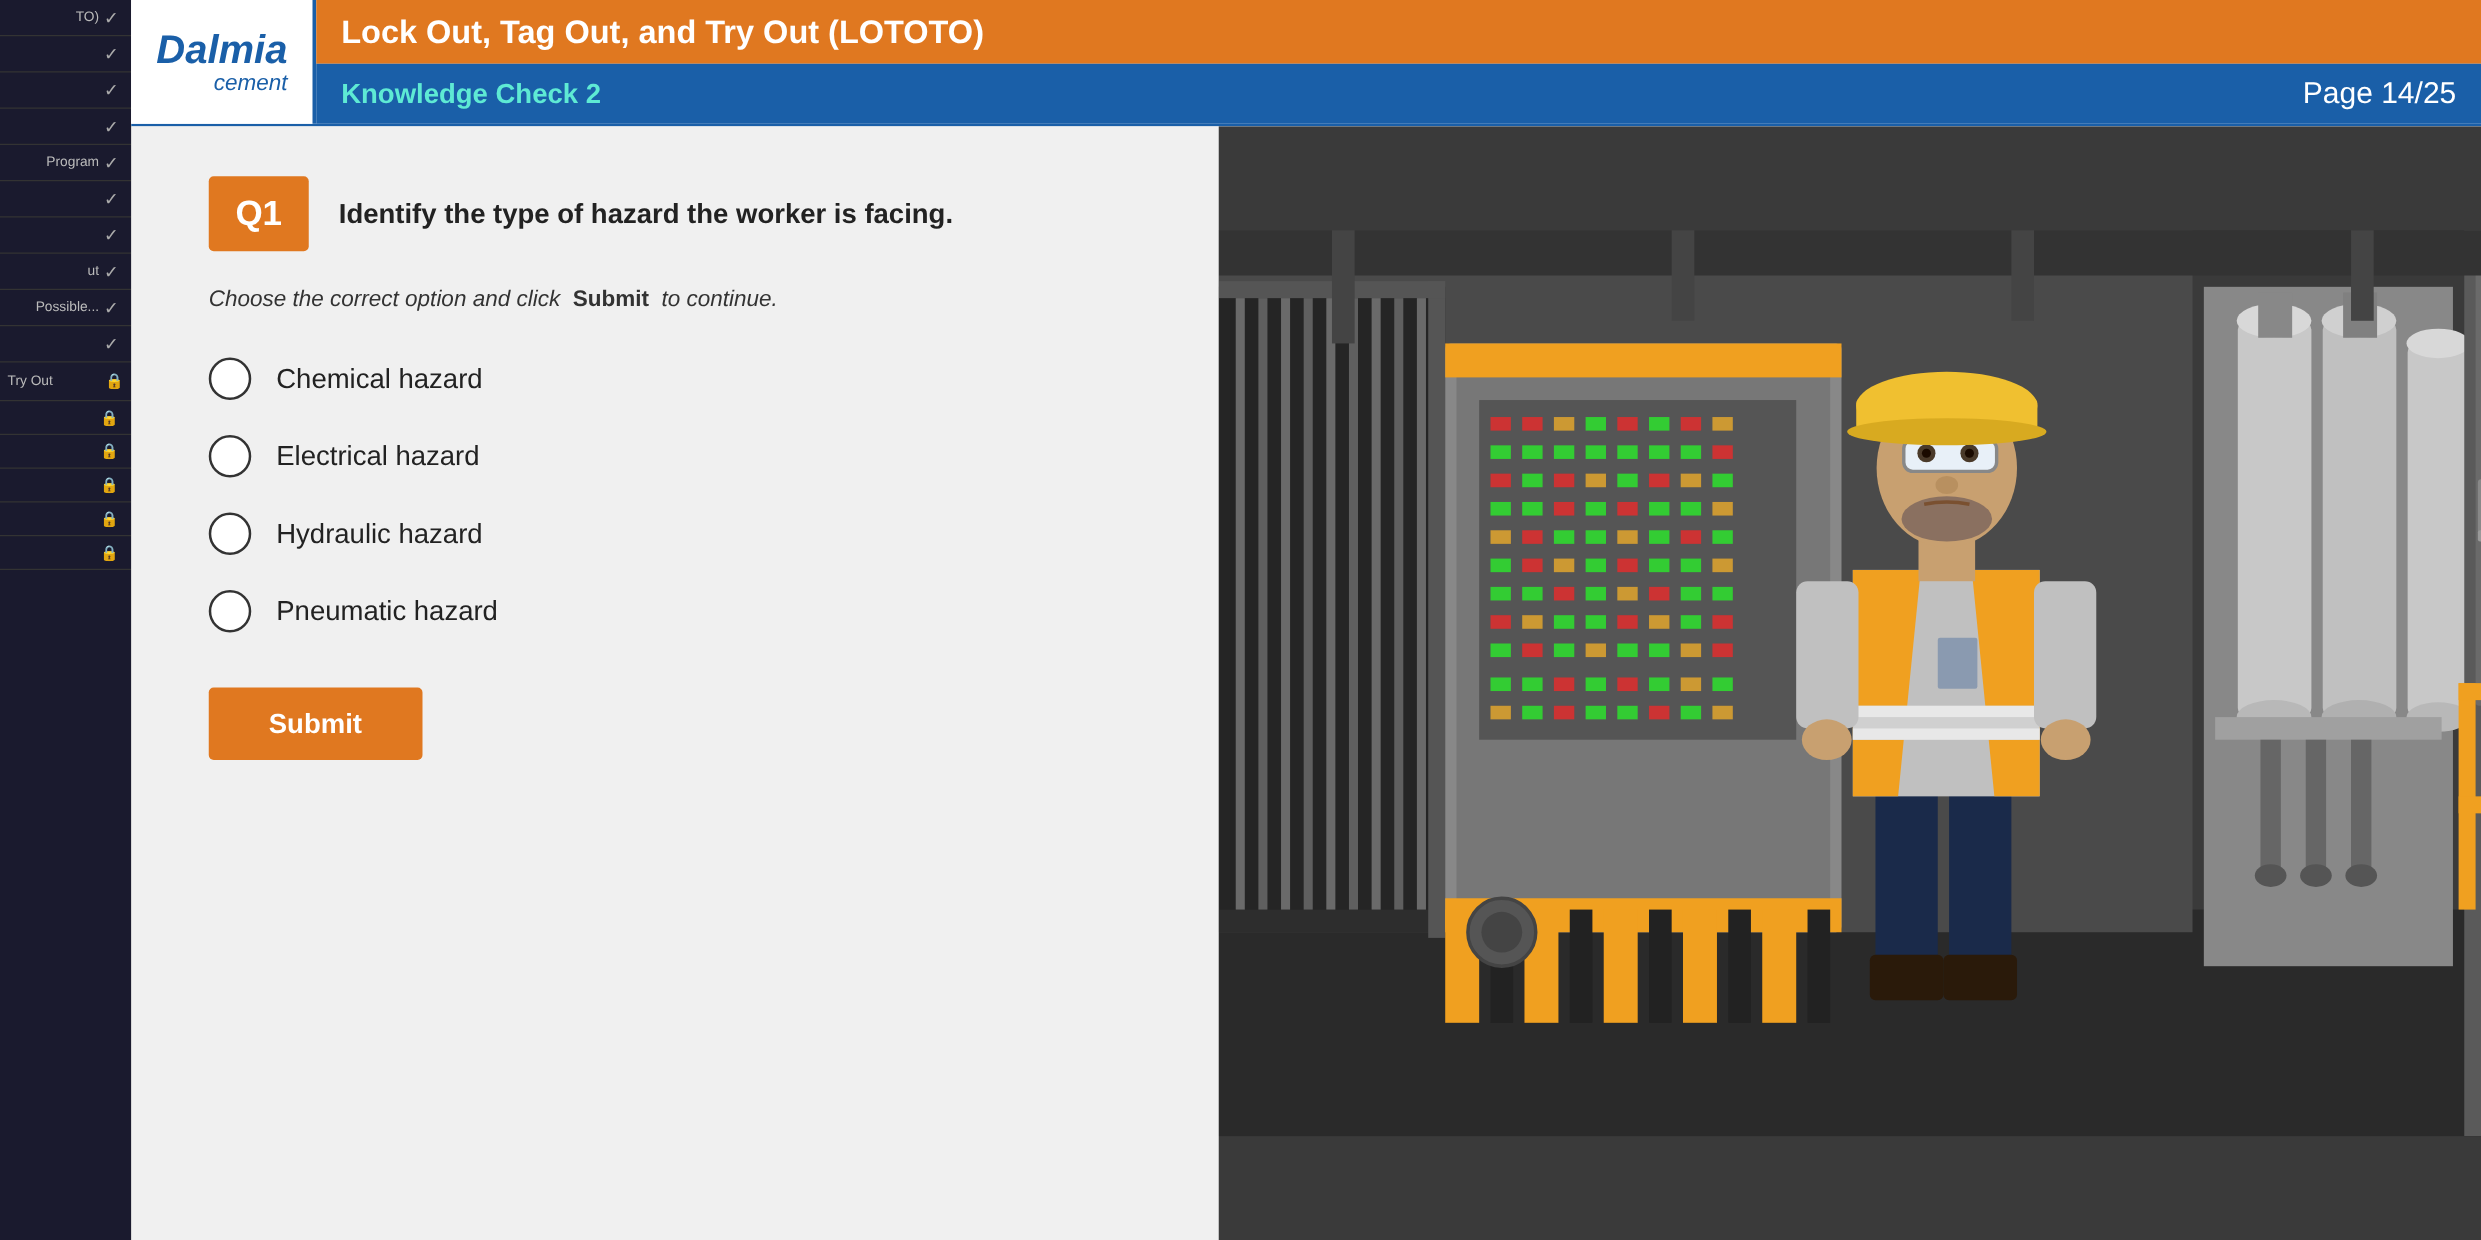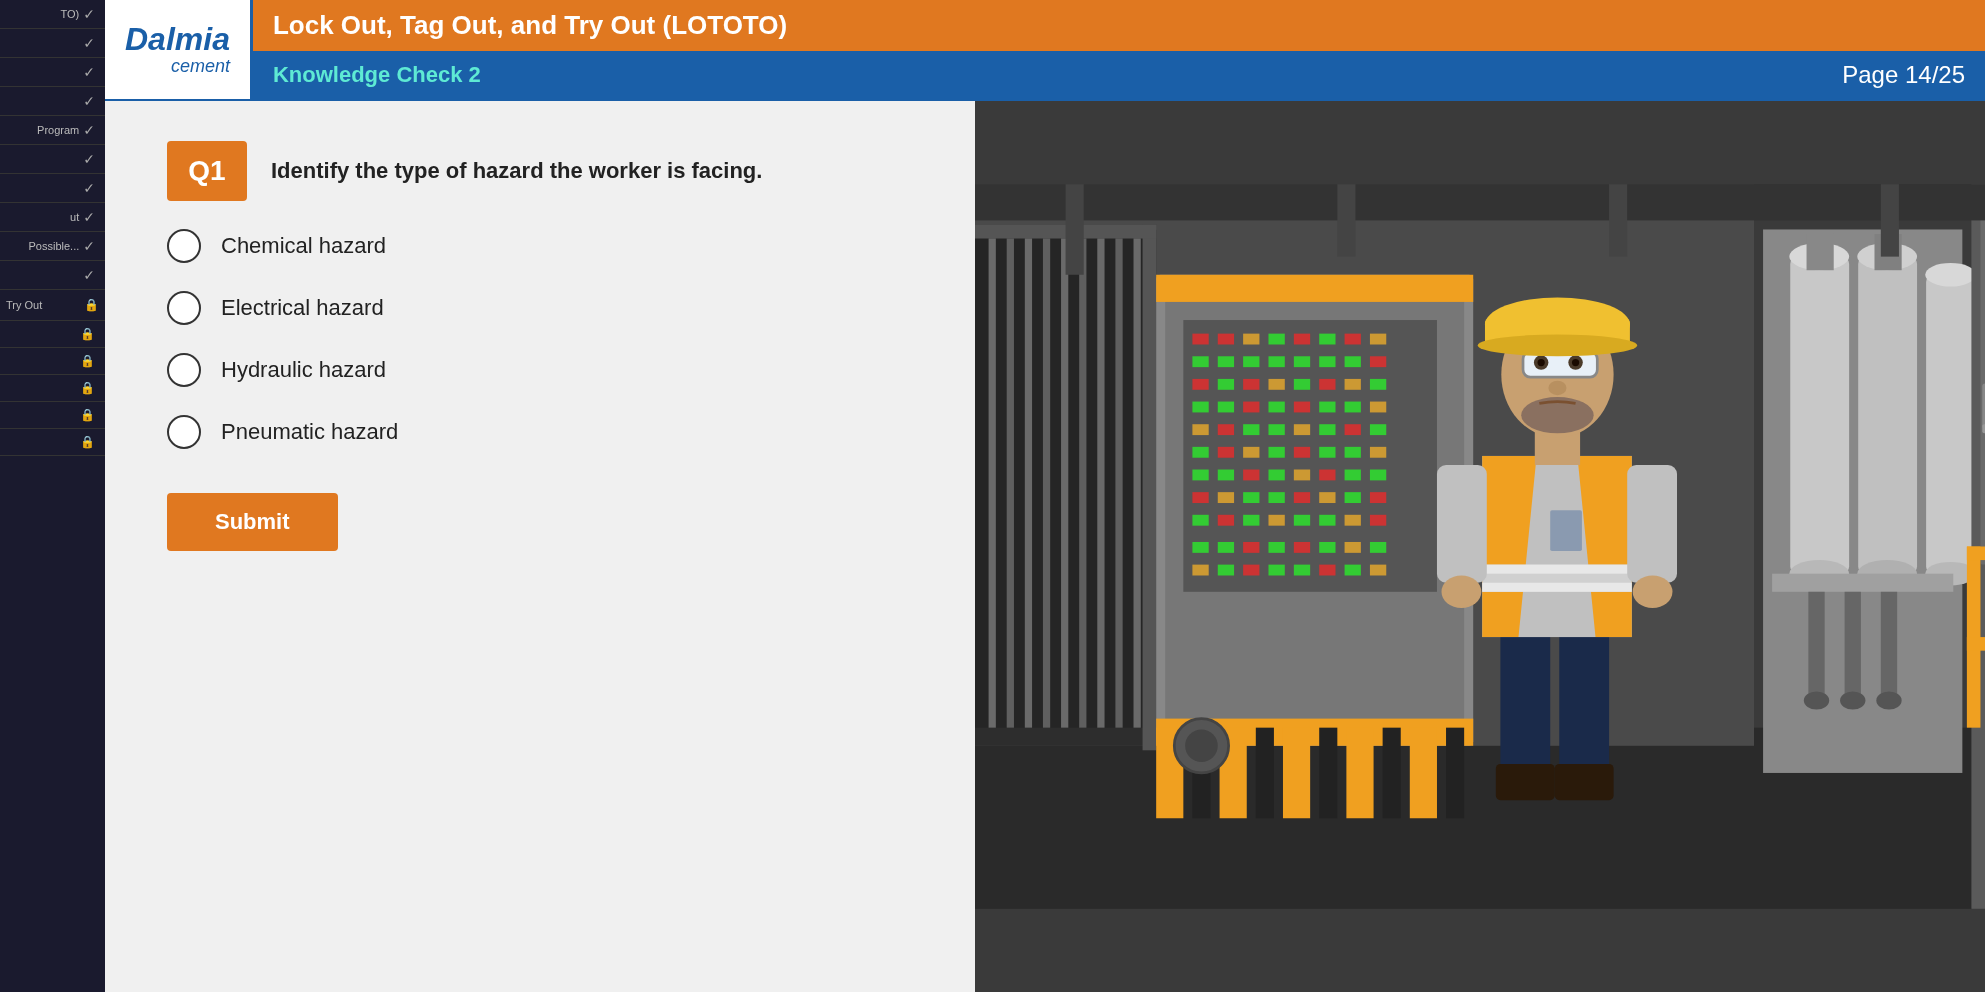--- a/index.html
+++ b/index.html
@@ -313,20 +313,25 @@
   </div>
 
   <div class="content-area">
 
     <div class="question-panel">
       <div class="question-header">
         <div class="q-badge">Q1</div>
         <span class="question-text">Identify the type of hazard the worker is facing.</span>
       </div>
 
+      <p class="instruction-text">
+        <span>Choose the correct option and click</span>
+        &nbsp;<strong>Submit</strong>&nbsp;
+        <span>to continue.</span>
+      </p>
 
       <div class="options-list">
         <div class="option-item">
           <div class="radio-circle"></div>
           <span class="option-label">Chemical hazard</span>
         </div>
         <div class="option-item">
           <div class="radio-circle"></div>
           <span class="option-label">Electrical hazard</span>
         </div>

